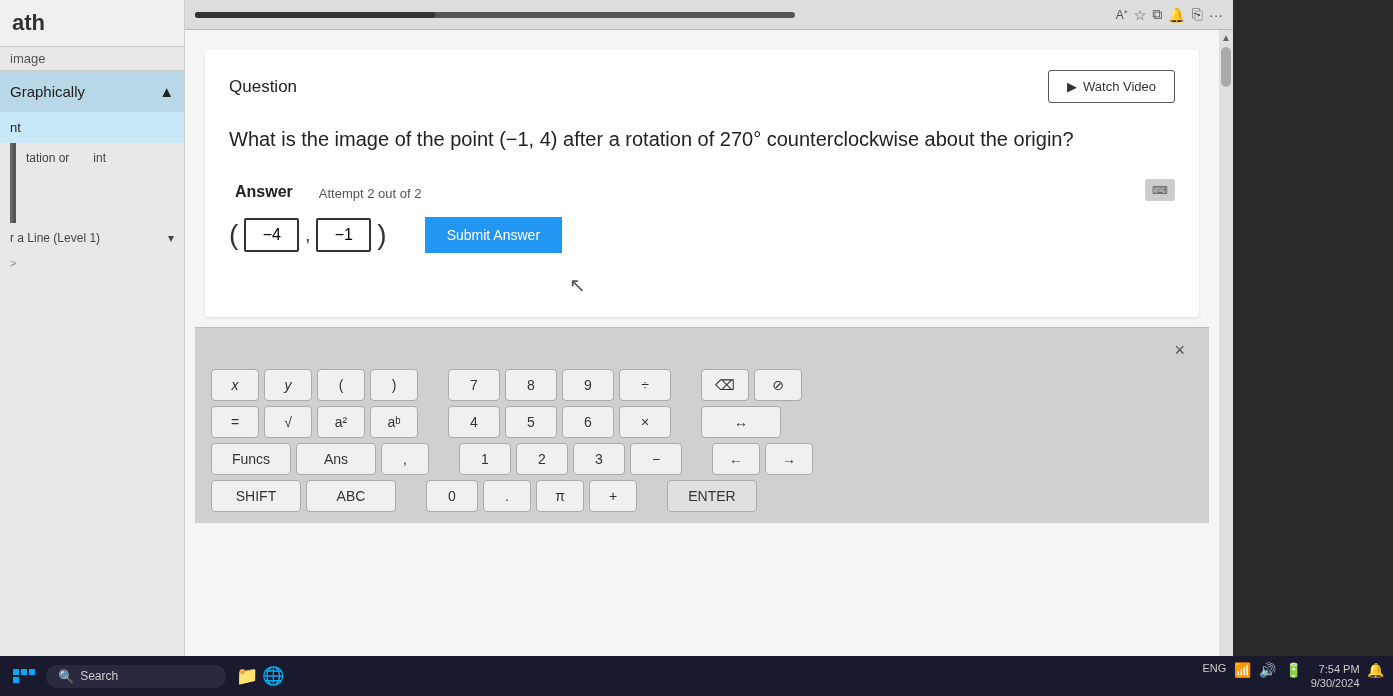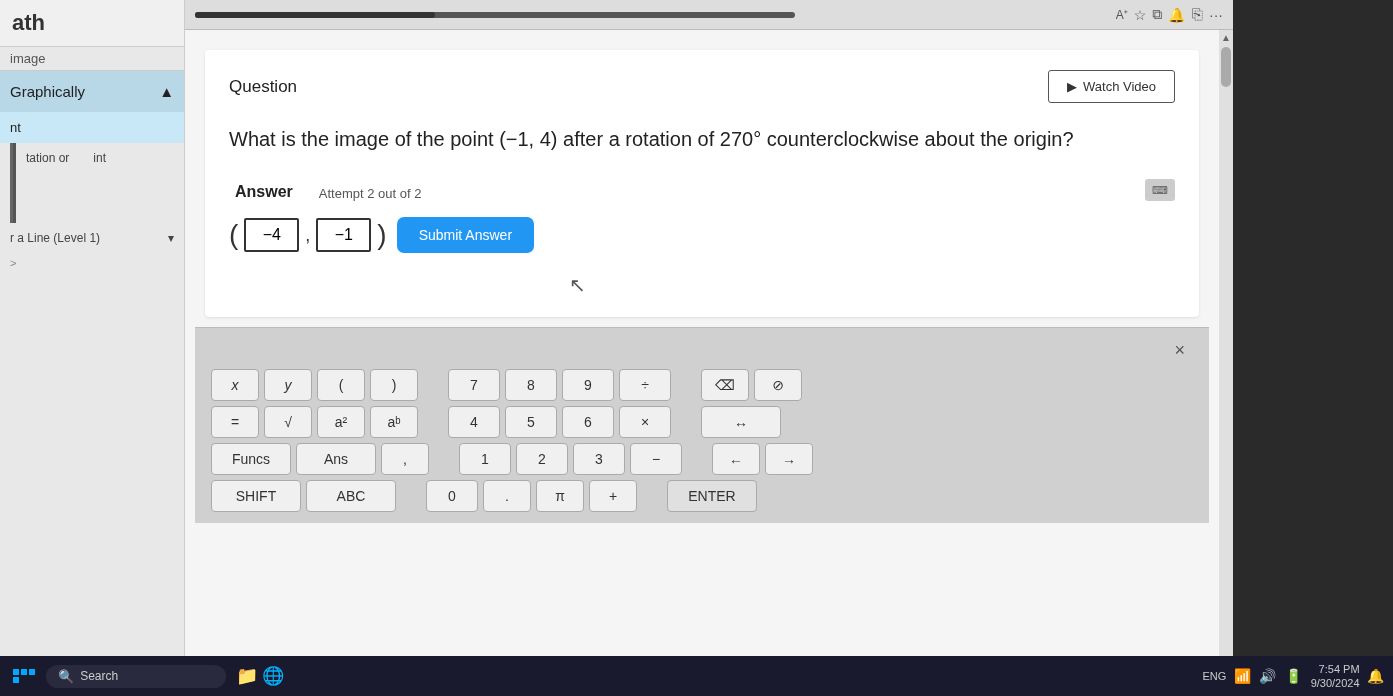--- a/index.html
+++ b/index.html
@@ -236,22 +236,22 @@
       color: #333;
     }
 
     .btn-submit {
       background: #2196F3;
       color: #fff;
       border: none;
       padding: 10px 22px;
       font-size: 14px;
       cursor: pointer;
-      border-radius: 7px;
-      margin-left: 4px;
+      border-radius: 0;
+      margin-left: 32px;
     }
 
     
     .keyboard-area {
       background: #d0d0d0;
       padding: 8px 16px 6px;
       border-top: 1px solid #bbb;
     }
 
     .keyboard-row {
@@ -361,21 +361,20 @@
 
     .taskbar-start-dot {
       width: 6px;
       height: 6px;
       background: #ccc;
     }
 
     .taskbar-icons {
       margin-left: auto;
       display: flex;
-      align-items: center;
       gap: 8px;
     }
 
     .taskbar-time {
       color: #ccc;
       font-size: 11px;
       text-align: right;
       line-height: 1.3;
     }
 

